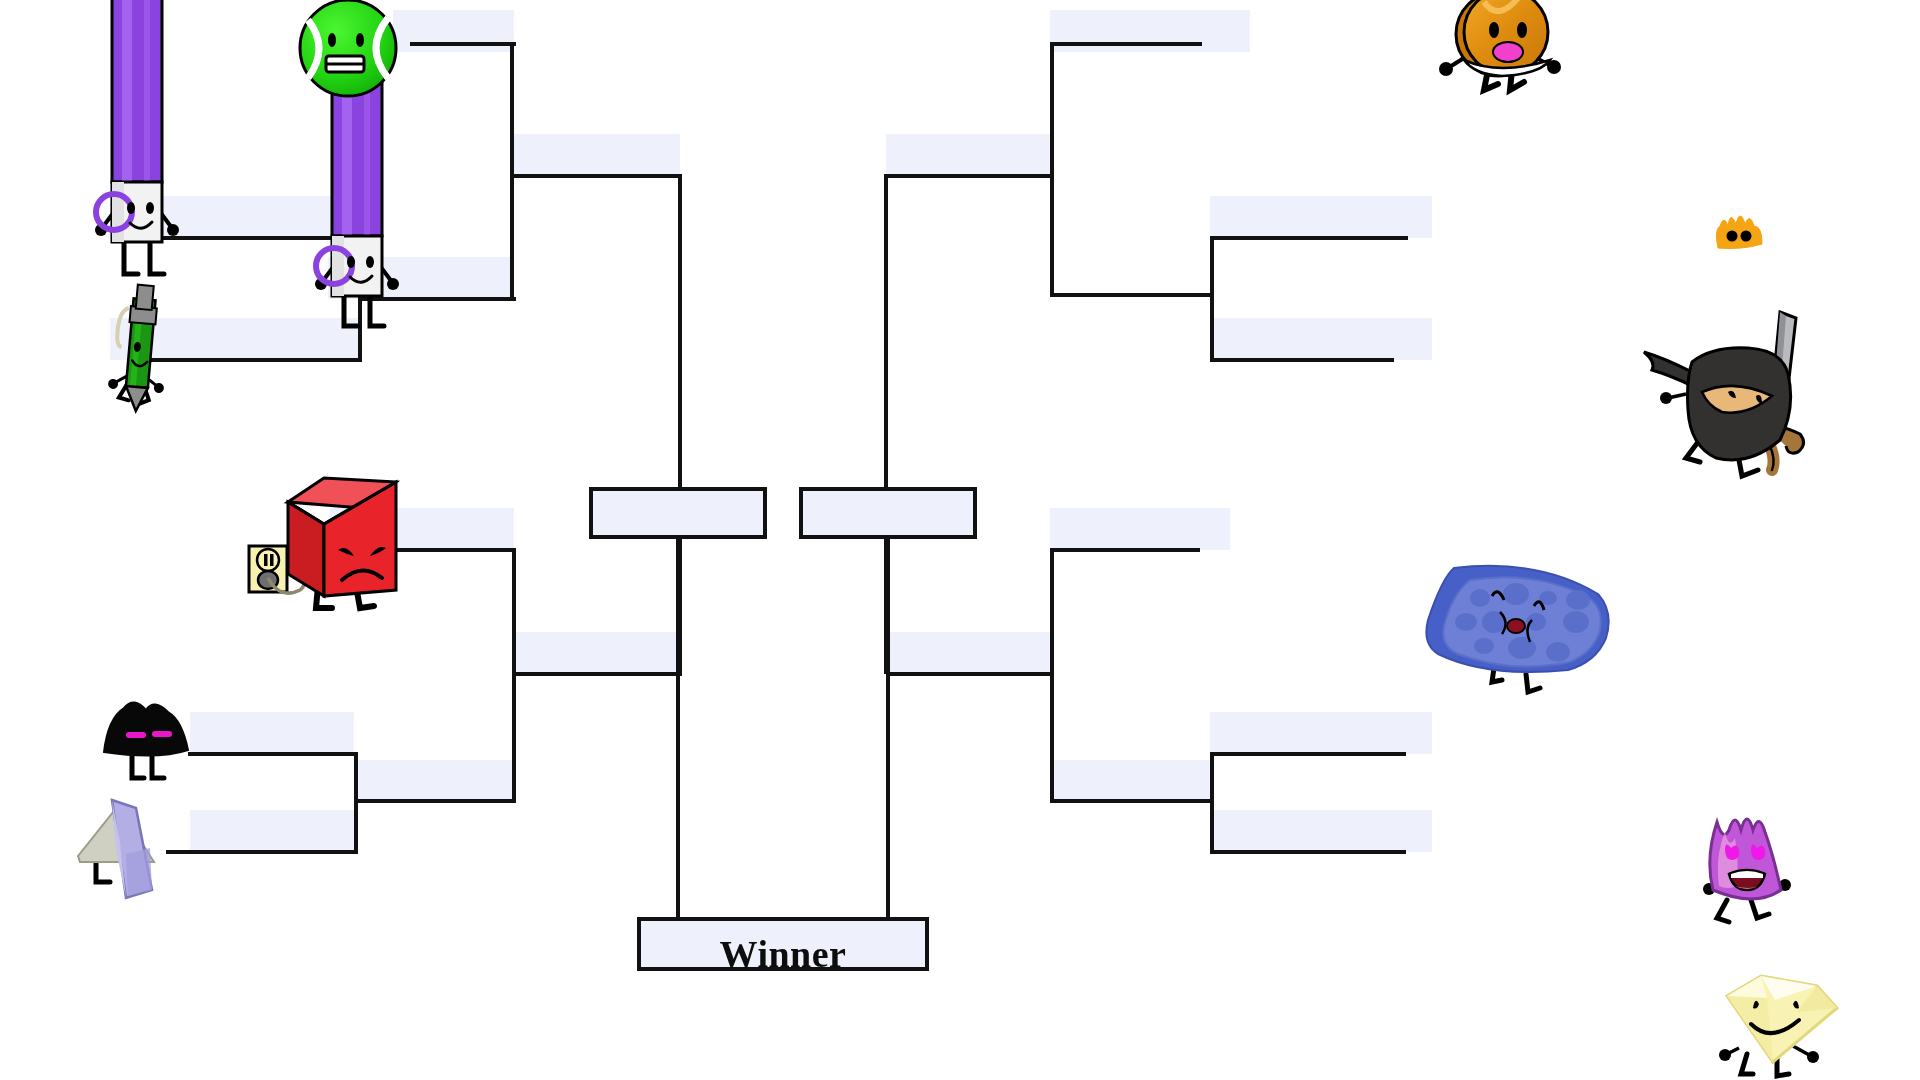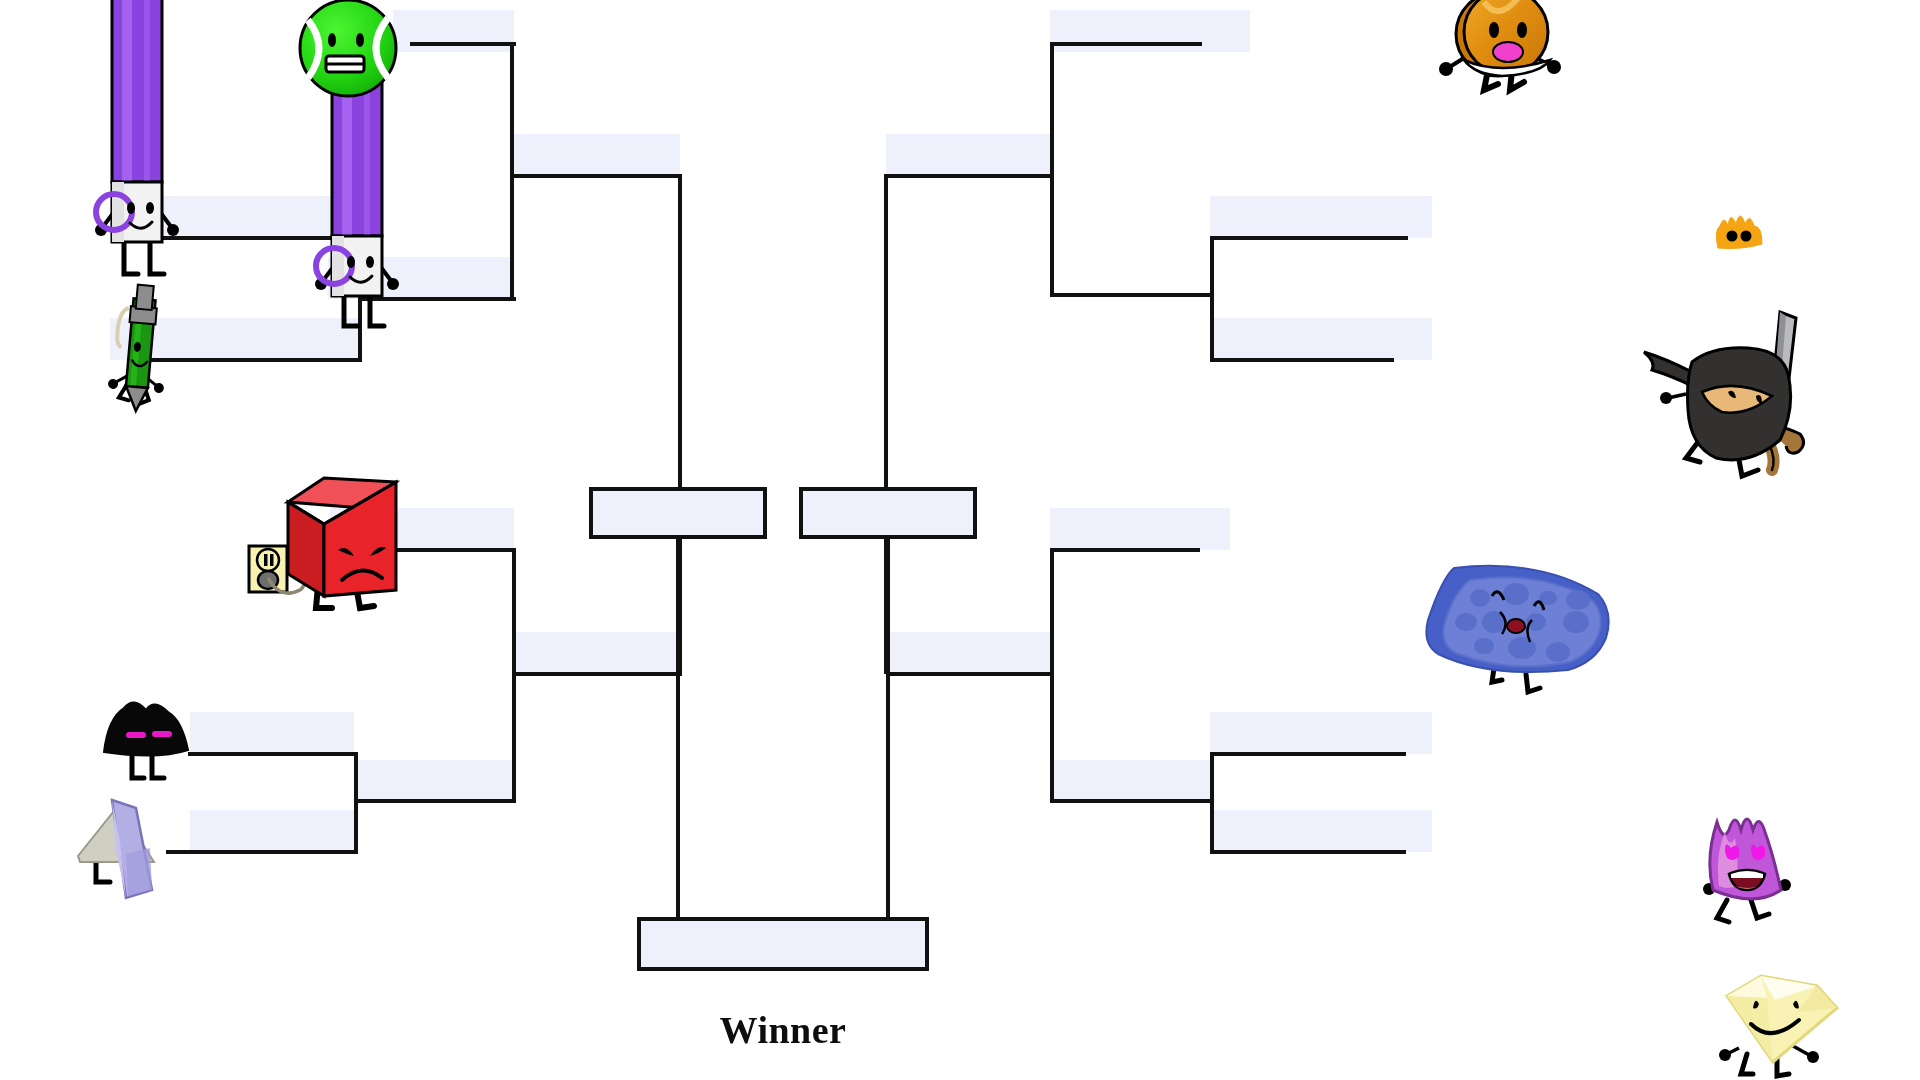--- a/index.html
+++ b/index.html
@@ -112,21 +112,21 @@
   <div class="ln v" style="left:884px;top:174px;width:4px;height:500px;"></div>
 
   <div class="boxnode" style="left:589px;top:487px;width:178px;height:52px;"></div>
   <div class="boxnode" style="left:799px;top:487px;width:178px;height:52px;"></div>
 
   <div class="ln v" style="left:676px;top:539px;width:4px;height:382px;"></div>
   <div class="ln v" style="left:886px;top:539px;width:4px;height:382px;"></div>
 
   <div class="boxnode" style="left:637px;top:917px;width:292px;height:54px;"></div>
 
-  <div class="winner-label" style="left:637px;top:1008px;width:292px;text-align:center;">Winner</div>
+  <div class="winner-label" style="left:637px;top:932px;width:292px;text-align:center;">Winner</div>
 
   <div class="char" style="left:98px;top:-20px;z-index:20;">
     <svg width="110" height="340" viewBox="0 0 110 340">
       <g>
 
         <path d="M26 258 L26 294 L40 294" stroke="#000" stroke-width="5" fill="none" stroke-linecap="round"></path>
         <path d="M52 258 L52 294 L66 294" stroke="#000" stroke-width="5" fill="none" stroke-linecap="round"></path>
 
         <path d="M16 232 L4 248" stroke="#000" stroke-width="4" fill="none"></path>
         <circle cx="3" cy="250" r="6" fill="#000"></circle>

